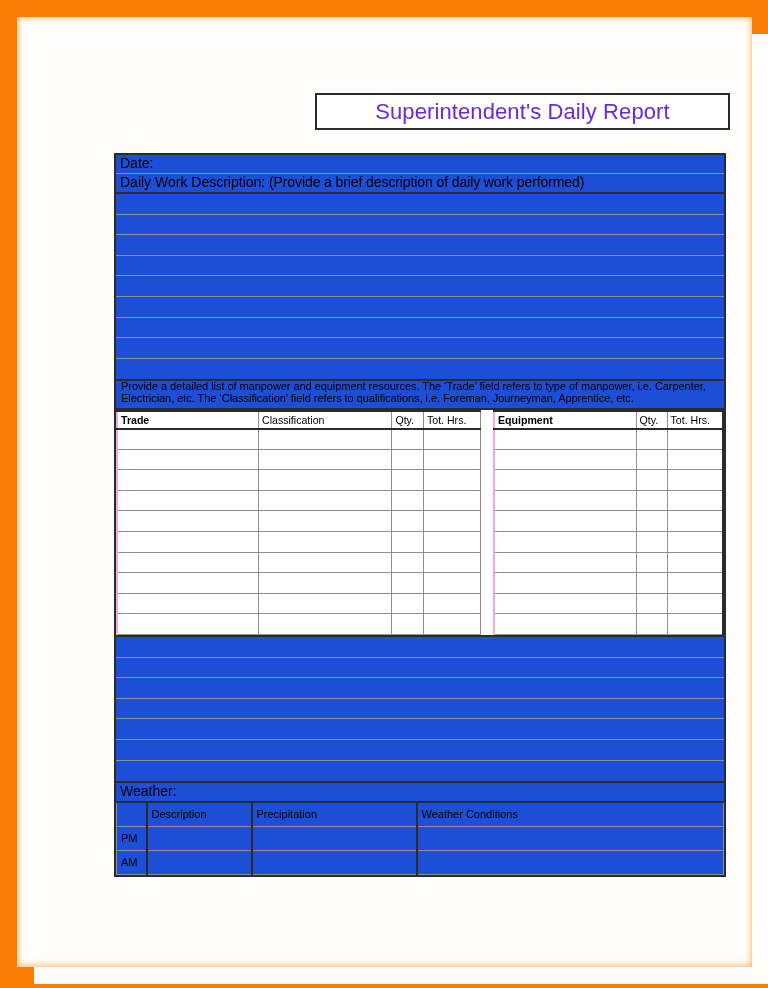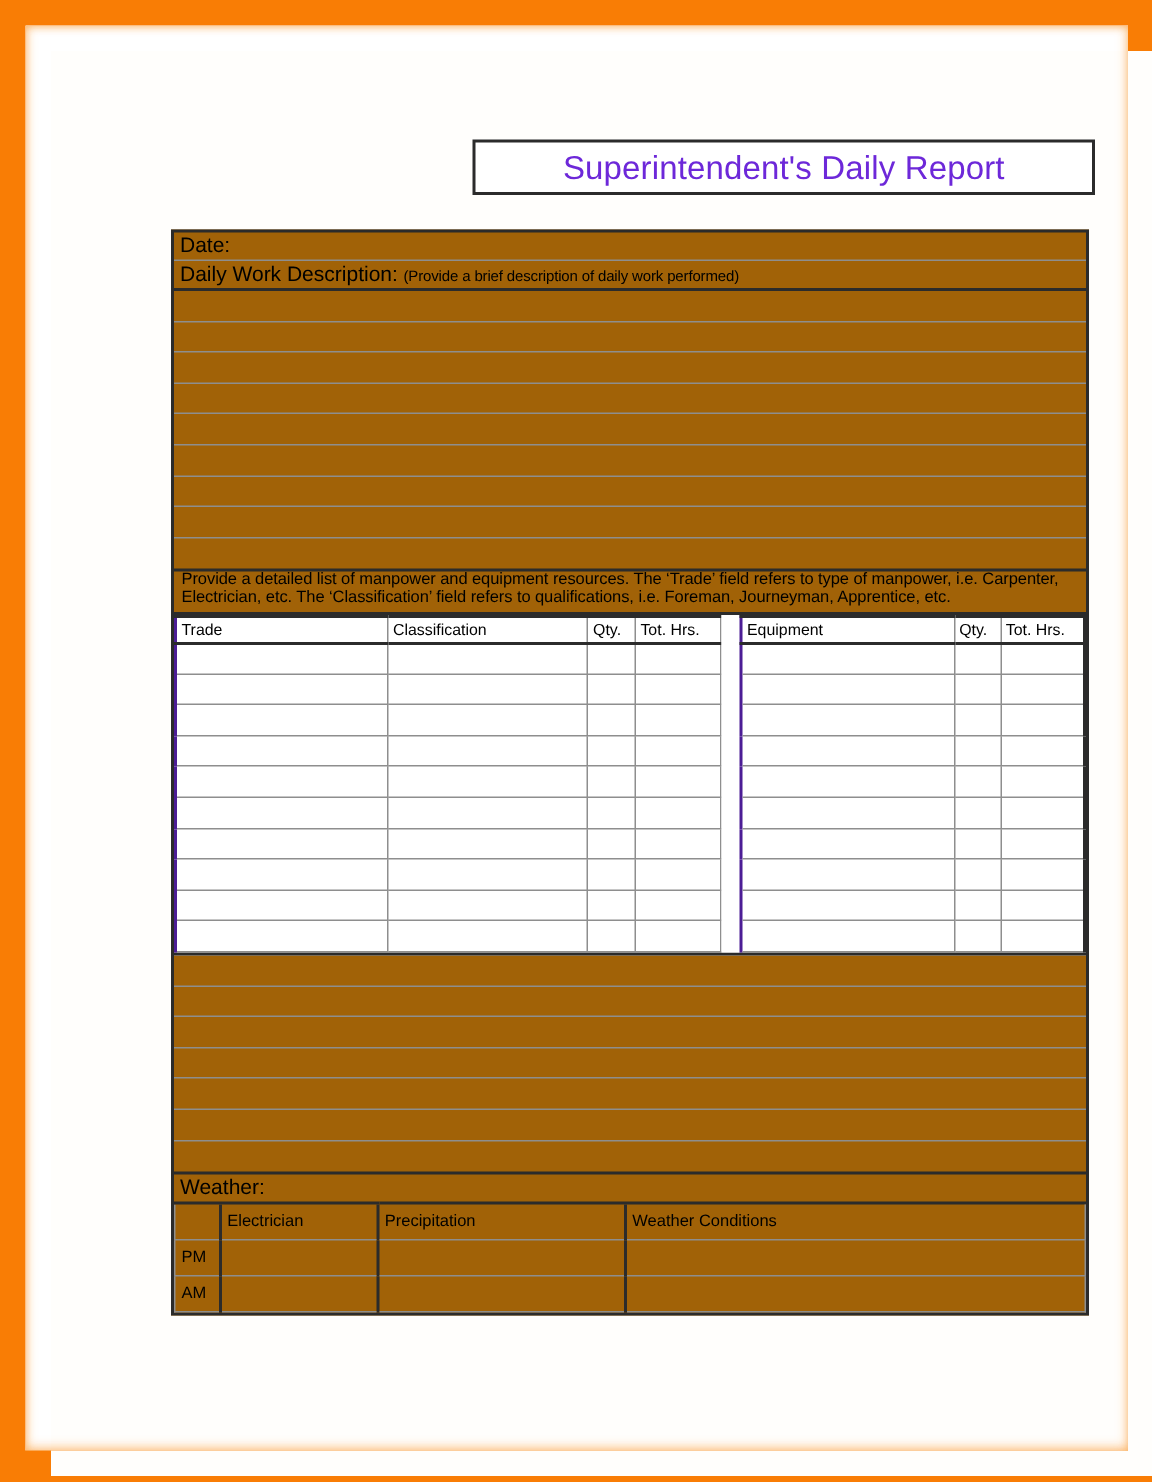--- a/index.html
+++ b/index.html
@@ -69,40 +69,40 @@
   }
 
   
   .form {
     position: absolute;
     left: 80px;
     top: 119px;
     width: 612px;
     box-sizing: border-box;
     border: 2px solid #2b2b2b;
-    background: #a16207;
+    background: #1d4ed8;
   }
 
   .row-line {
     border-bottom: 1px solid #8e8e8e;
     box-sizing: border-box;
   }
   .hr-dark { border-bottom: 2px solid #2b2b2b; }
 
   .lbl-band {
     padding: 1px 4px 2px 4px;
     box-sizing: border-box;
     font-size: 13.5px;
     line-height: 15px;
     white-space: nowrap;
     overflow: hidden;
   }
   .lbl-big { font-size: 14px; }
   .hint {
-    font-size: 10px;
+    font-size: 14px;
     line-height: 9px;
     letter-spacing: -0.1px;
   }
 
   .blank-line { height: 20.6px; }
 
   
   .mp-desc {
     padding: 0 5px 3px 5px;
     font-size: 11px;
@@ -123,21 +123,21 @@
     font-weight: normal;
     text-align: left;
     vertical-align: middle;
     line-height: 12px;
   }
   .tbl .hdr td {
     border-top: 2px solid #2b2b2b;
     border-bottom: 2px solid #2b2b2b;
     height: 18px;
   }
-  .tbl td.vsep-l { border-left: 2px solid #4c1d95; }
+  .tbl td.vsep-l { border-left: 2px solid #f9a8d4; font-weight: bold; }
   .tbl td.vsep-r { border-right: 2px solid #2b2b2b; }
 
   .mp-table { width: 367px; }
   .eq-table { width: 229px; }
 
   .band-wrap {
     display: flex;
     border-top: 2px solid #2b2b2b;
     border-bottom: 2px solid #2b2b2b;
     background: #fff;
@@ -372,21 +372,21 @@
       <table class="weather-tbl">
         <colgroup>
           <col class="w-c0">
             <col class="w-c1">
             <col class="w-c2">
             <col>
         </colgroup>
         <tbody>
           <tr class="whdr">
             <td></td>
-            <td class="thick-l">Electrician</td>
+            <td class="thick-l">Description</td>
             <td class="thick-l">Precipitation</td>
             <td class="thick-l">Weather Conditions</td>
           </tr>
           <tr>
             <td>PM</td>
             <td class="thick-l"></td>
             <td class="thick-l"></td>
             <td class="thick-l"></td>
           </tr>
           <tr>

